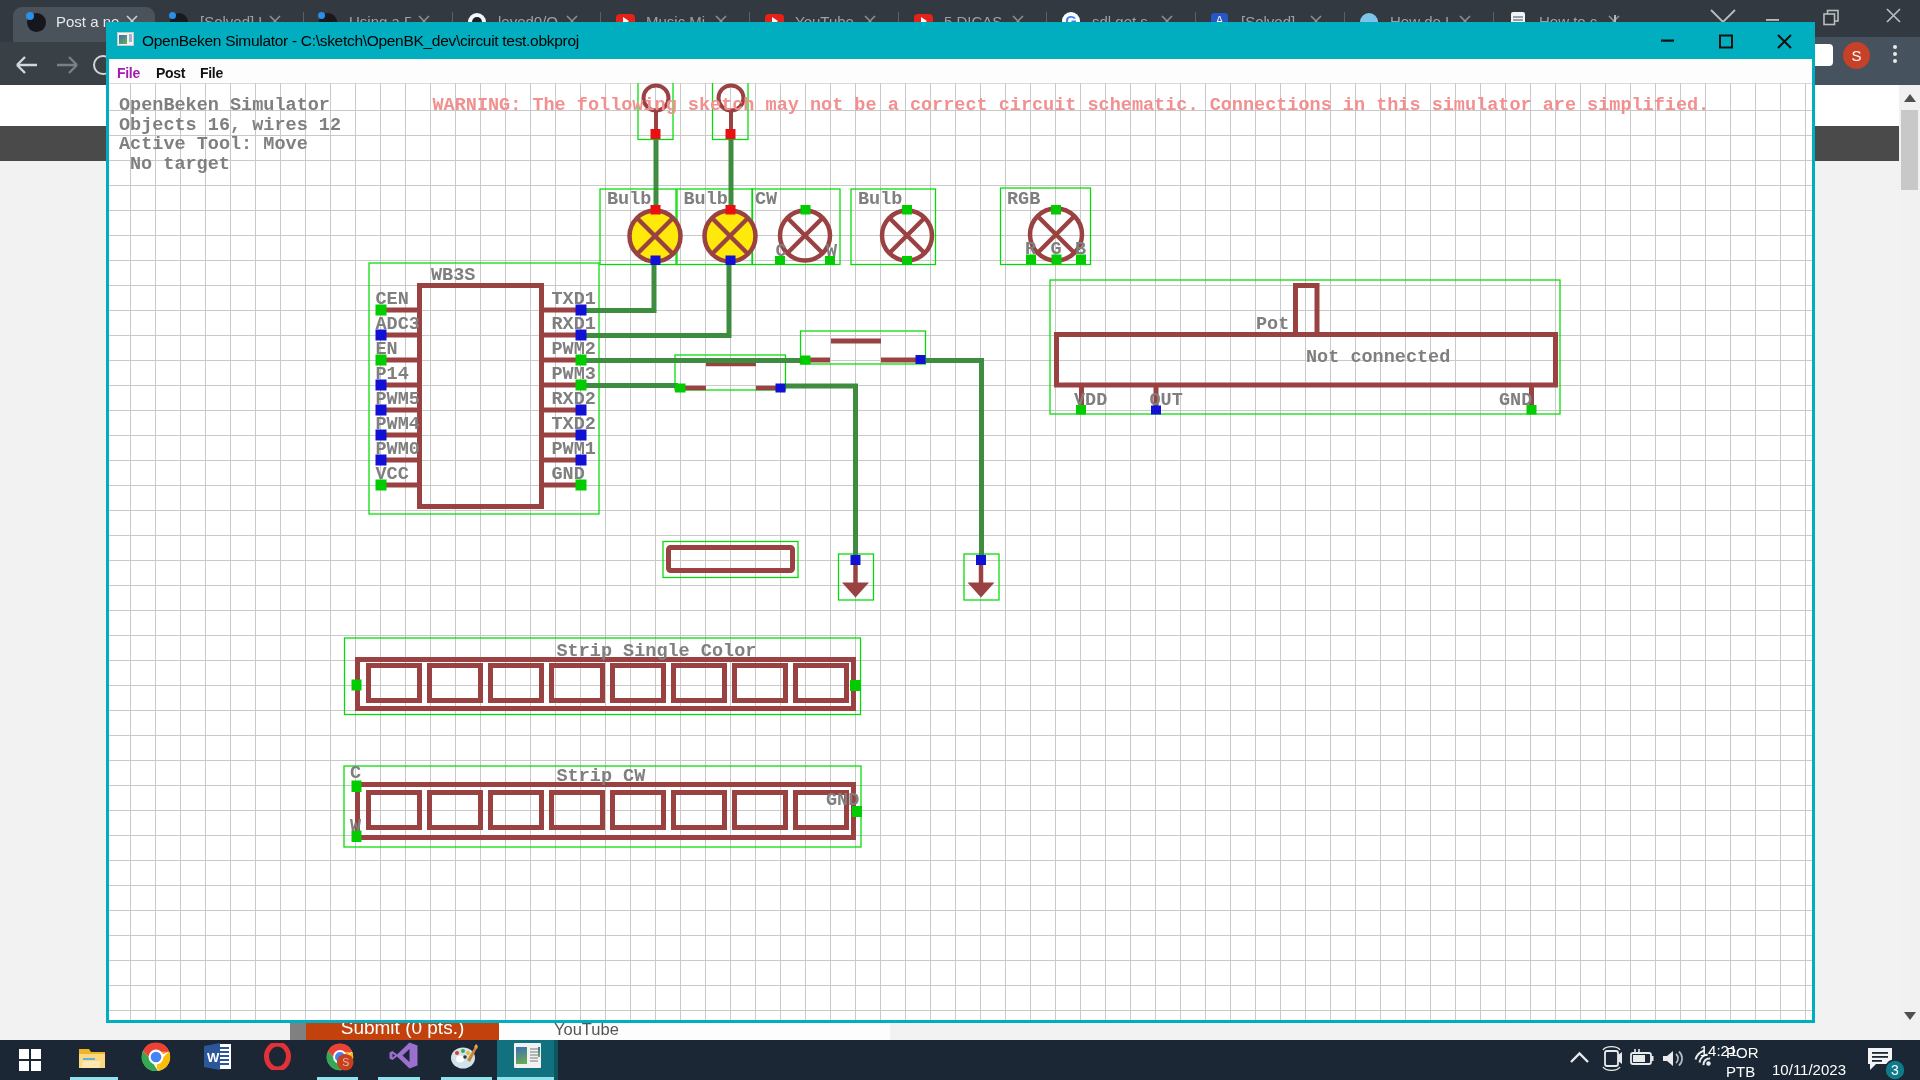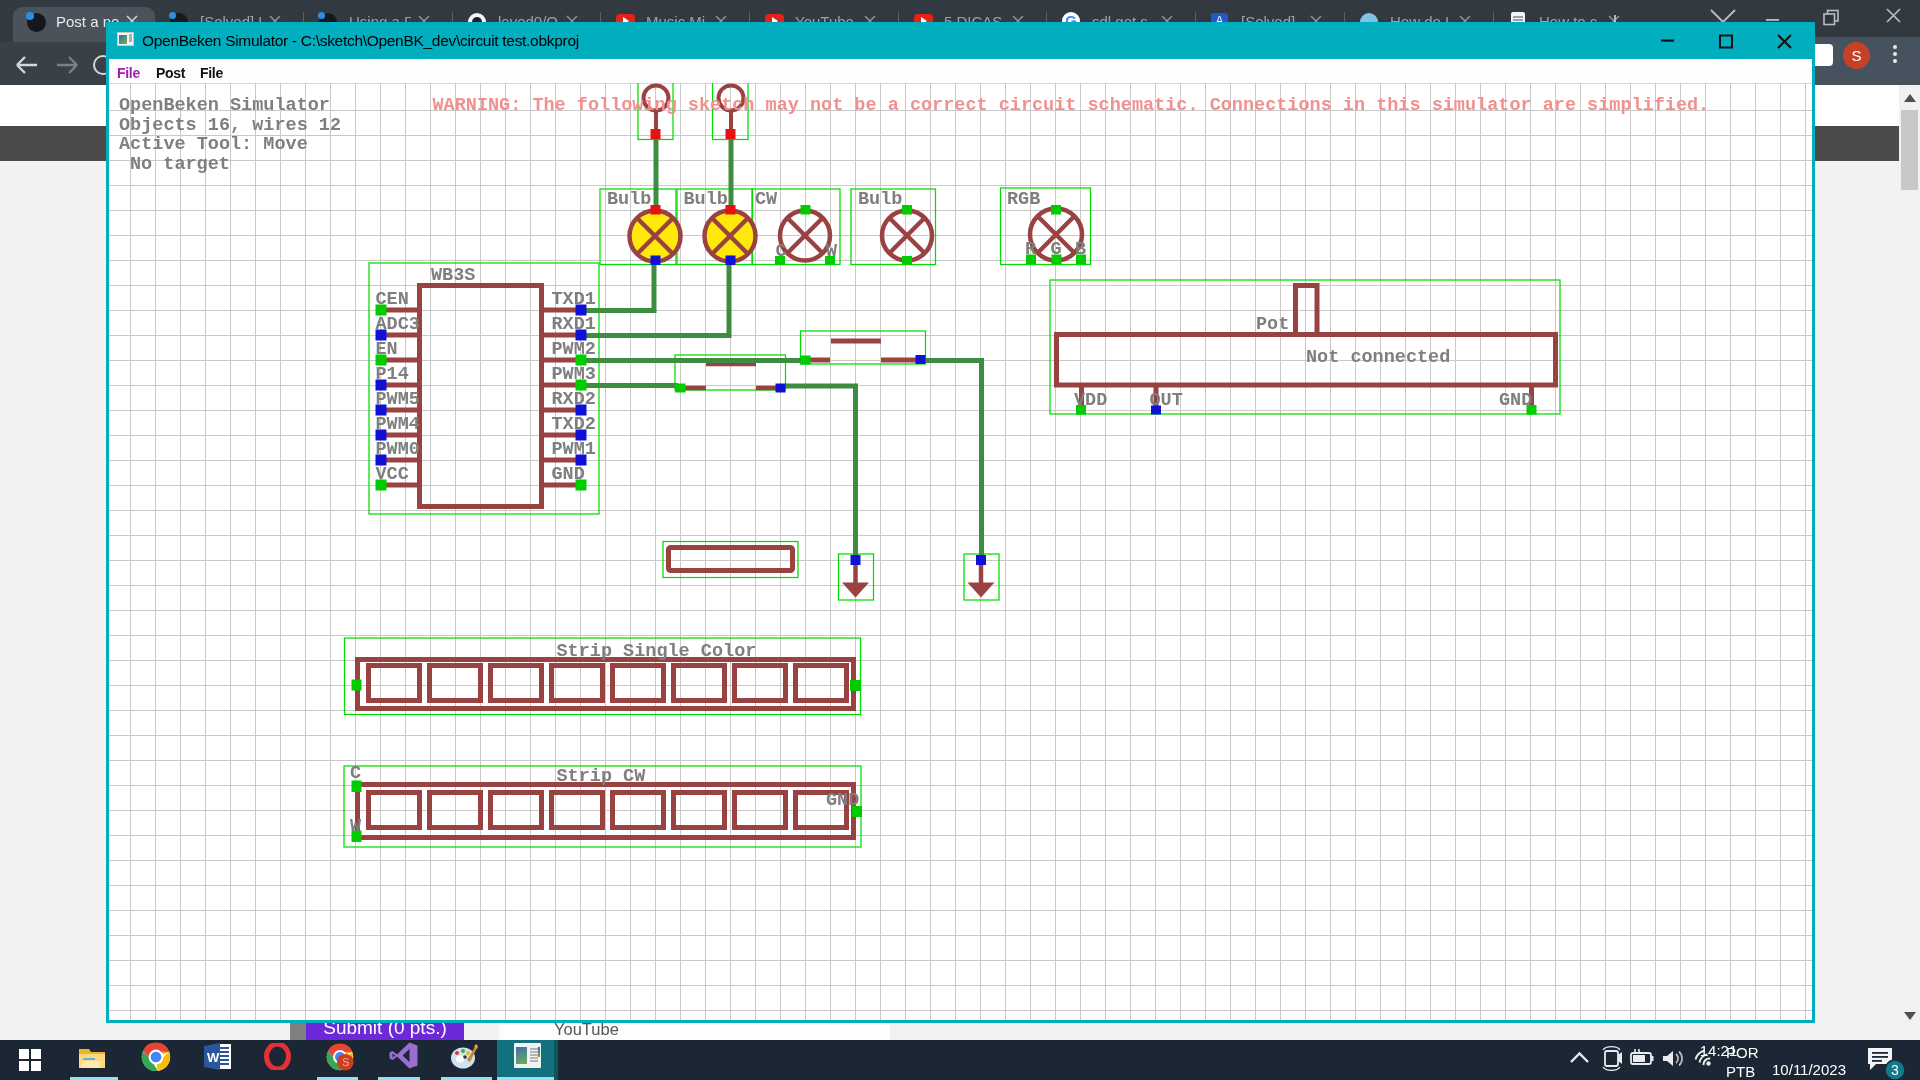--- a/index.html
+++ b/index.html
@@ -20,21 +20,21 @@
 <div class="a" style="left:0;top:126px;width:1899px;height:35px;background:#4a4a4a;"></div>
 
 <div class="a" style="left:0;top:161px;width:1920px;height:879px;background:#f2f2f2;"></div>
 
 <div class="a" style="left:1899px;top:85px;width:21px;height:955px;background:#f1f1f1;"></div>
 <div class="a" style="left:1904px;top:94px;width:0;height:0;border-left:6px solid transparent;border-right:6px solid transparent;border-bottom:8px solid #505050;"></div>
 <div class="a" style="left:1904px;top:1012px;width:0;height:0;border-left:6px solid transparent;border-right:6px solid transparent;border-top:8px solid #505050;"></div>
 <div class="a" style="left:1901px;top:110px;width:17px;height:80px;background:#c8c8c8;"></div>
 
 <div class="a" style="left:290px;top:1023px;width:16px;height:17px;background:#808080;"></div>
-<div class="a" style="left:306px;top:1023px;width:158px;height:17px;background:#6d28d9;overflow:hidden;">
+<div class="a" style="left:306px;top:1023px;width:193px;height:17px;background:#c2410c;overflow:hidden;">
     <div style="color:#fff;font-size:19px;text-align:center;margin-top:-6px;">Submit (0 pts.)</div>
   </div>
 <div class="a" style="left:499px;top:1023px;width:391px;height:17px;background:#fdfdfd;overflow:hidden;">
     <div style="color:#555;font-size:16.5px;margin:-3px 0 0 55px;">YouTube</div>
   </div>
 
 <div id="tabs"></div>
 
 <svg class="a" style="left:1700px;top:0;" width="220" height="40" viewBox="0 0 220 40">
   <path d="M11 10 L23 22 L35 10" stroke="#b9bdc1" stroke-width="1.8" fill="none"></path>

